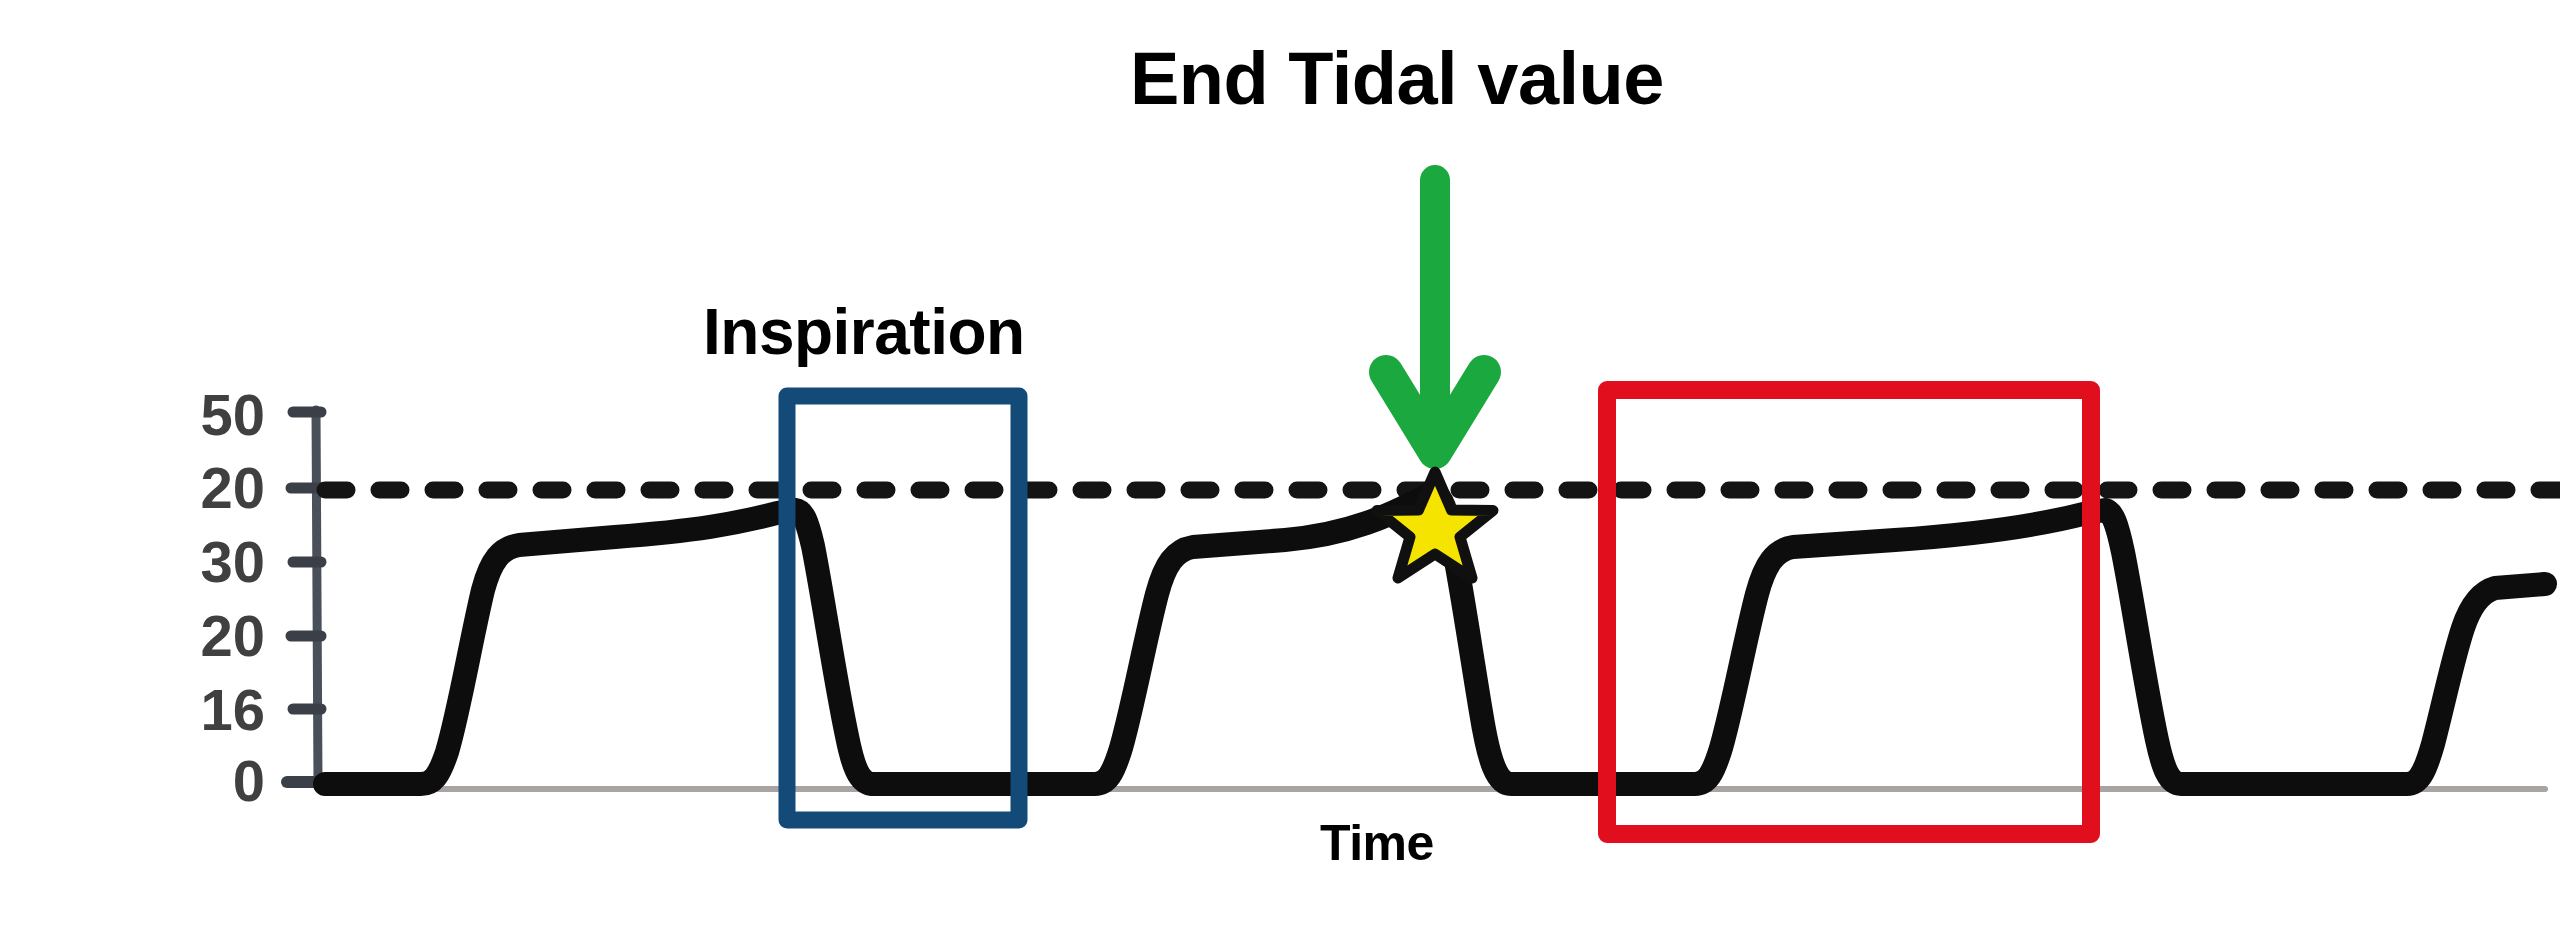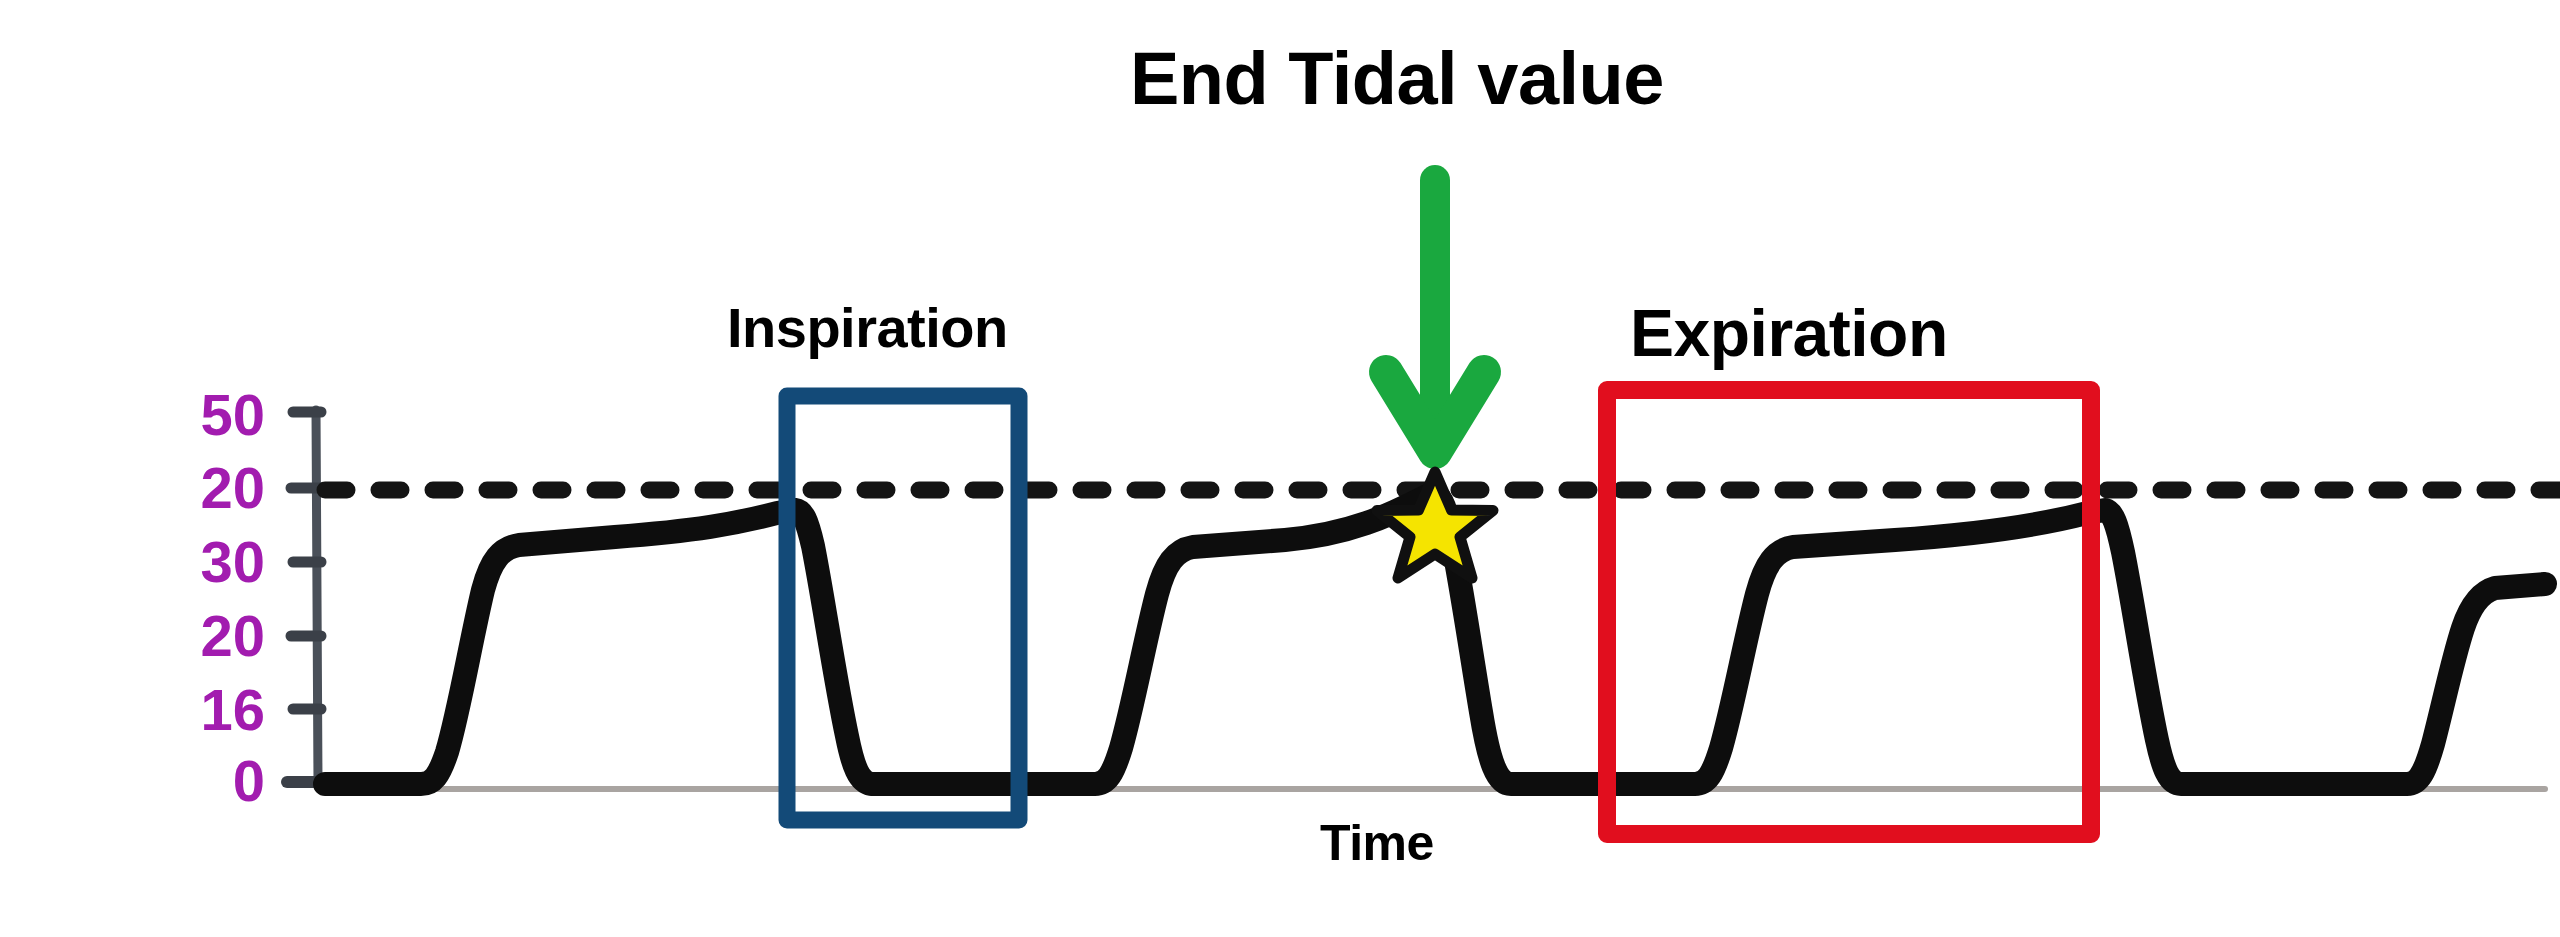--- a/index.html
+++ b/index.html
@@ -19,49 +19,48 @@
     letter-spacing:-0.5px;
   }
 
   
   #title{
     left:1095px; top:42px;
     font-size:74px;
   }
 
   
-  #insp-label{ left:692px; top:300px; font-size:56px; }
+  #insp-label{ left:668px; top:300px; font-size:64px; }
   #exp-label { left:1595px; top:300px; font-size:66px; }
 
   
   #time-label{ left:1285px; top:818px; font-size:50px; }
 
   
   .ytick{
     position:absolute;
     font-size:58px;
     font-weight:700;
-    color:#a21caf;
+    color:#404040;
     text-align:right;
     width:120px;
     line-height:1;
   }
 
   svg#plot{position:absolute;left:0;top:0;width:2560px;height:937px;}
 </style>
 </head>
 <body>
 
 <div id="stage">
 
   <div class="label" id="title">End Tidal value</div>
 
   <div class="label" id="insp-label">Inspiration</div>
 
-  <div class="label" id="exp-label">Expiration</div>
 
   <div class="label" id="time-label">Time</div>
 
   <div class="ytick" style="left:110px; top:386px;">50</div>
   <div class="ytick" style="left:110px; top:459px;">20</div>
   <div class="ytick" style="left:110px; top:533px;">30</div>
   <div class="ytick" style="left:110px; top:607px;">20</div>
   <div class="ytick" style="left:110px; top:681px;">16</div>
   <div class="ytick" style="left:110px; top:752px;">0</div>
 

